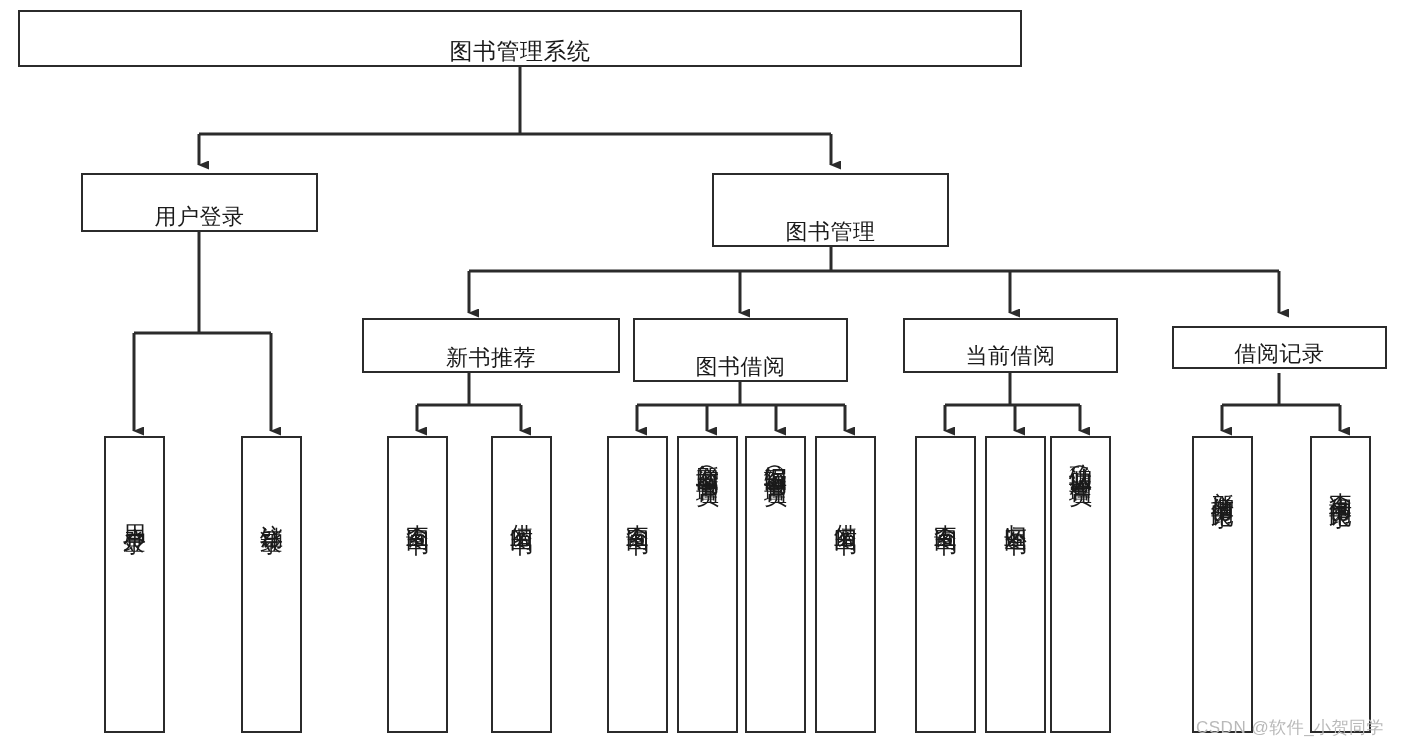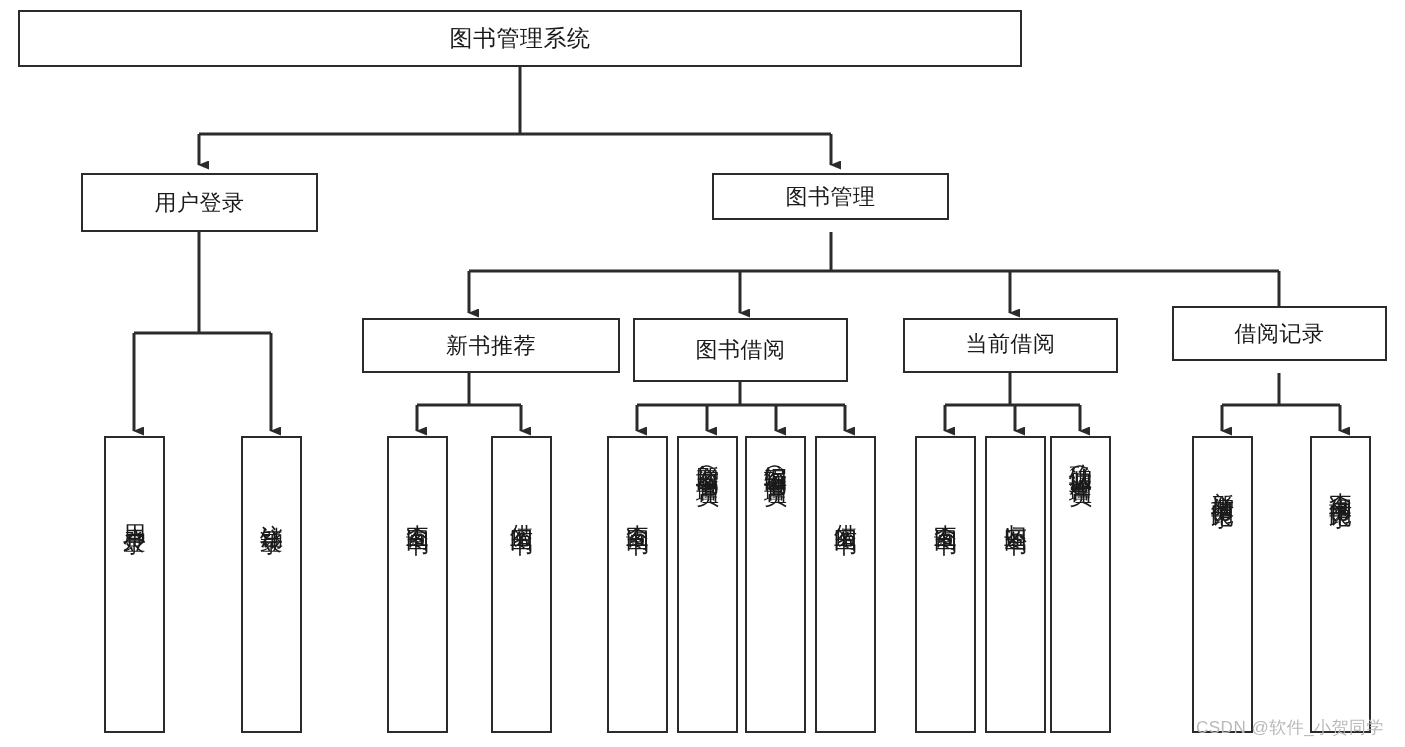--- a/index.html
+++ b/index.html
@@ -25,21 +25,21 @@
     width: 1405px;
     height: 747px;
     pointer-events: none;
   }
   .node {
     position: absolute;
     box-sizing: border-box;
     background: #ffffff;
     border: 2px solid #2b2b2b;
     display: flex;
-    align-items: center;
+    align-items: flex-end;
     justify-content: center;
     color: #1a1a1a;
   }
   .node .label {
     display: block;
     text-align: center;
     line-height: 1.18;
     letter-spacing: 0.5px;
   }
   
@@ -126,34 +126,34 @@
     </g>
   </svg>
 
   <div class="node horiz root" style="left:18px; top:10px; width:1004px; height:57px;">
     <span class="label">图书管理系统</span>
   </div>
 
   <div class="node horiz" style="left:81px; top:173px; width:237px; height:59px;">
     <span class="label">用户登录</span>
   </div>
-  <div class="node horiz" style="left:712px; top:173px; width:237px; height:47px;">
+  <div class="node horiz" style="left:712px; top:173px; width:237px; height:74px;">
     <span class="label">图书管理</span>
   </div>
 
   <div class="node horiz" style="left:362px; top:318px; width:258px; height:55px;">
     <span class="label">新书推荐</span>
   </div>
   <div class="node horiz" style="left:633px; top:318px; width:215px; height:64px;">
     <span class="label">图书借阅</span>
   </div>
   <div class="node horiz" style="left:903px; top:318px; width:215px; height:55px;font-family:Liberation Mono, monospace;">
     <span class="label">当前借阅</span>
   </div>
-  <div class="node horiz" style="left:1172px; top:306px; width:215px; height:55px;">
+  <div class="node horiz" style="left:1172px; top:326px; width:215px; height:43px;">
     <span class="label">借阅记录</span>
   </div>
 
   <div class="node vert" style="left:104px; top:436px; width:61px; height:297px; padding-top:68px;">
     <span class="label">用户登录</span>
   </div>
   <div class="node vert" style="left:241px; top:436px; width:61px; height:297px; padding-top:68px;">
     <span class="label">注销登录</span>
   </div>
 

